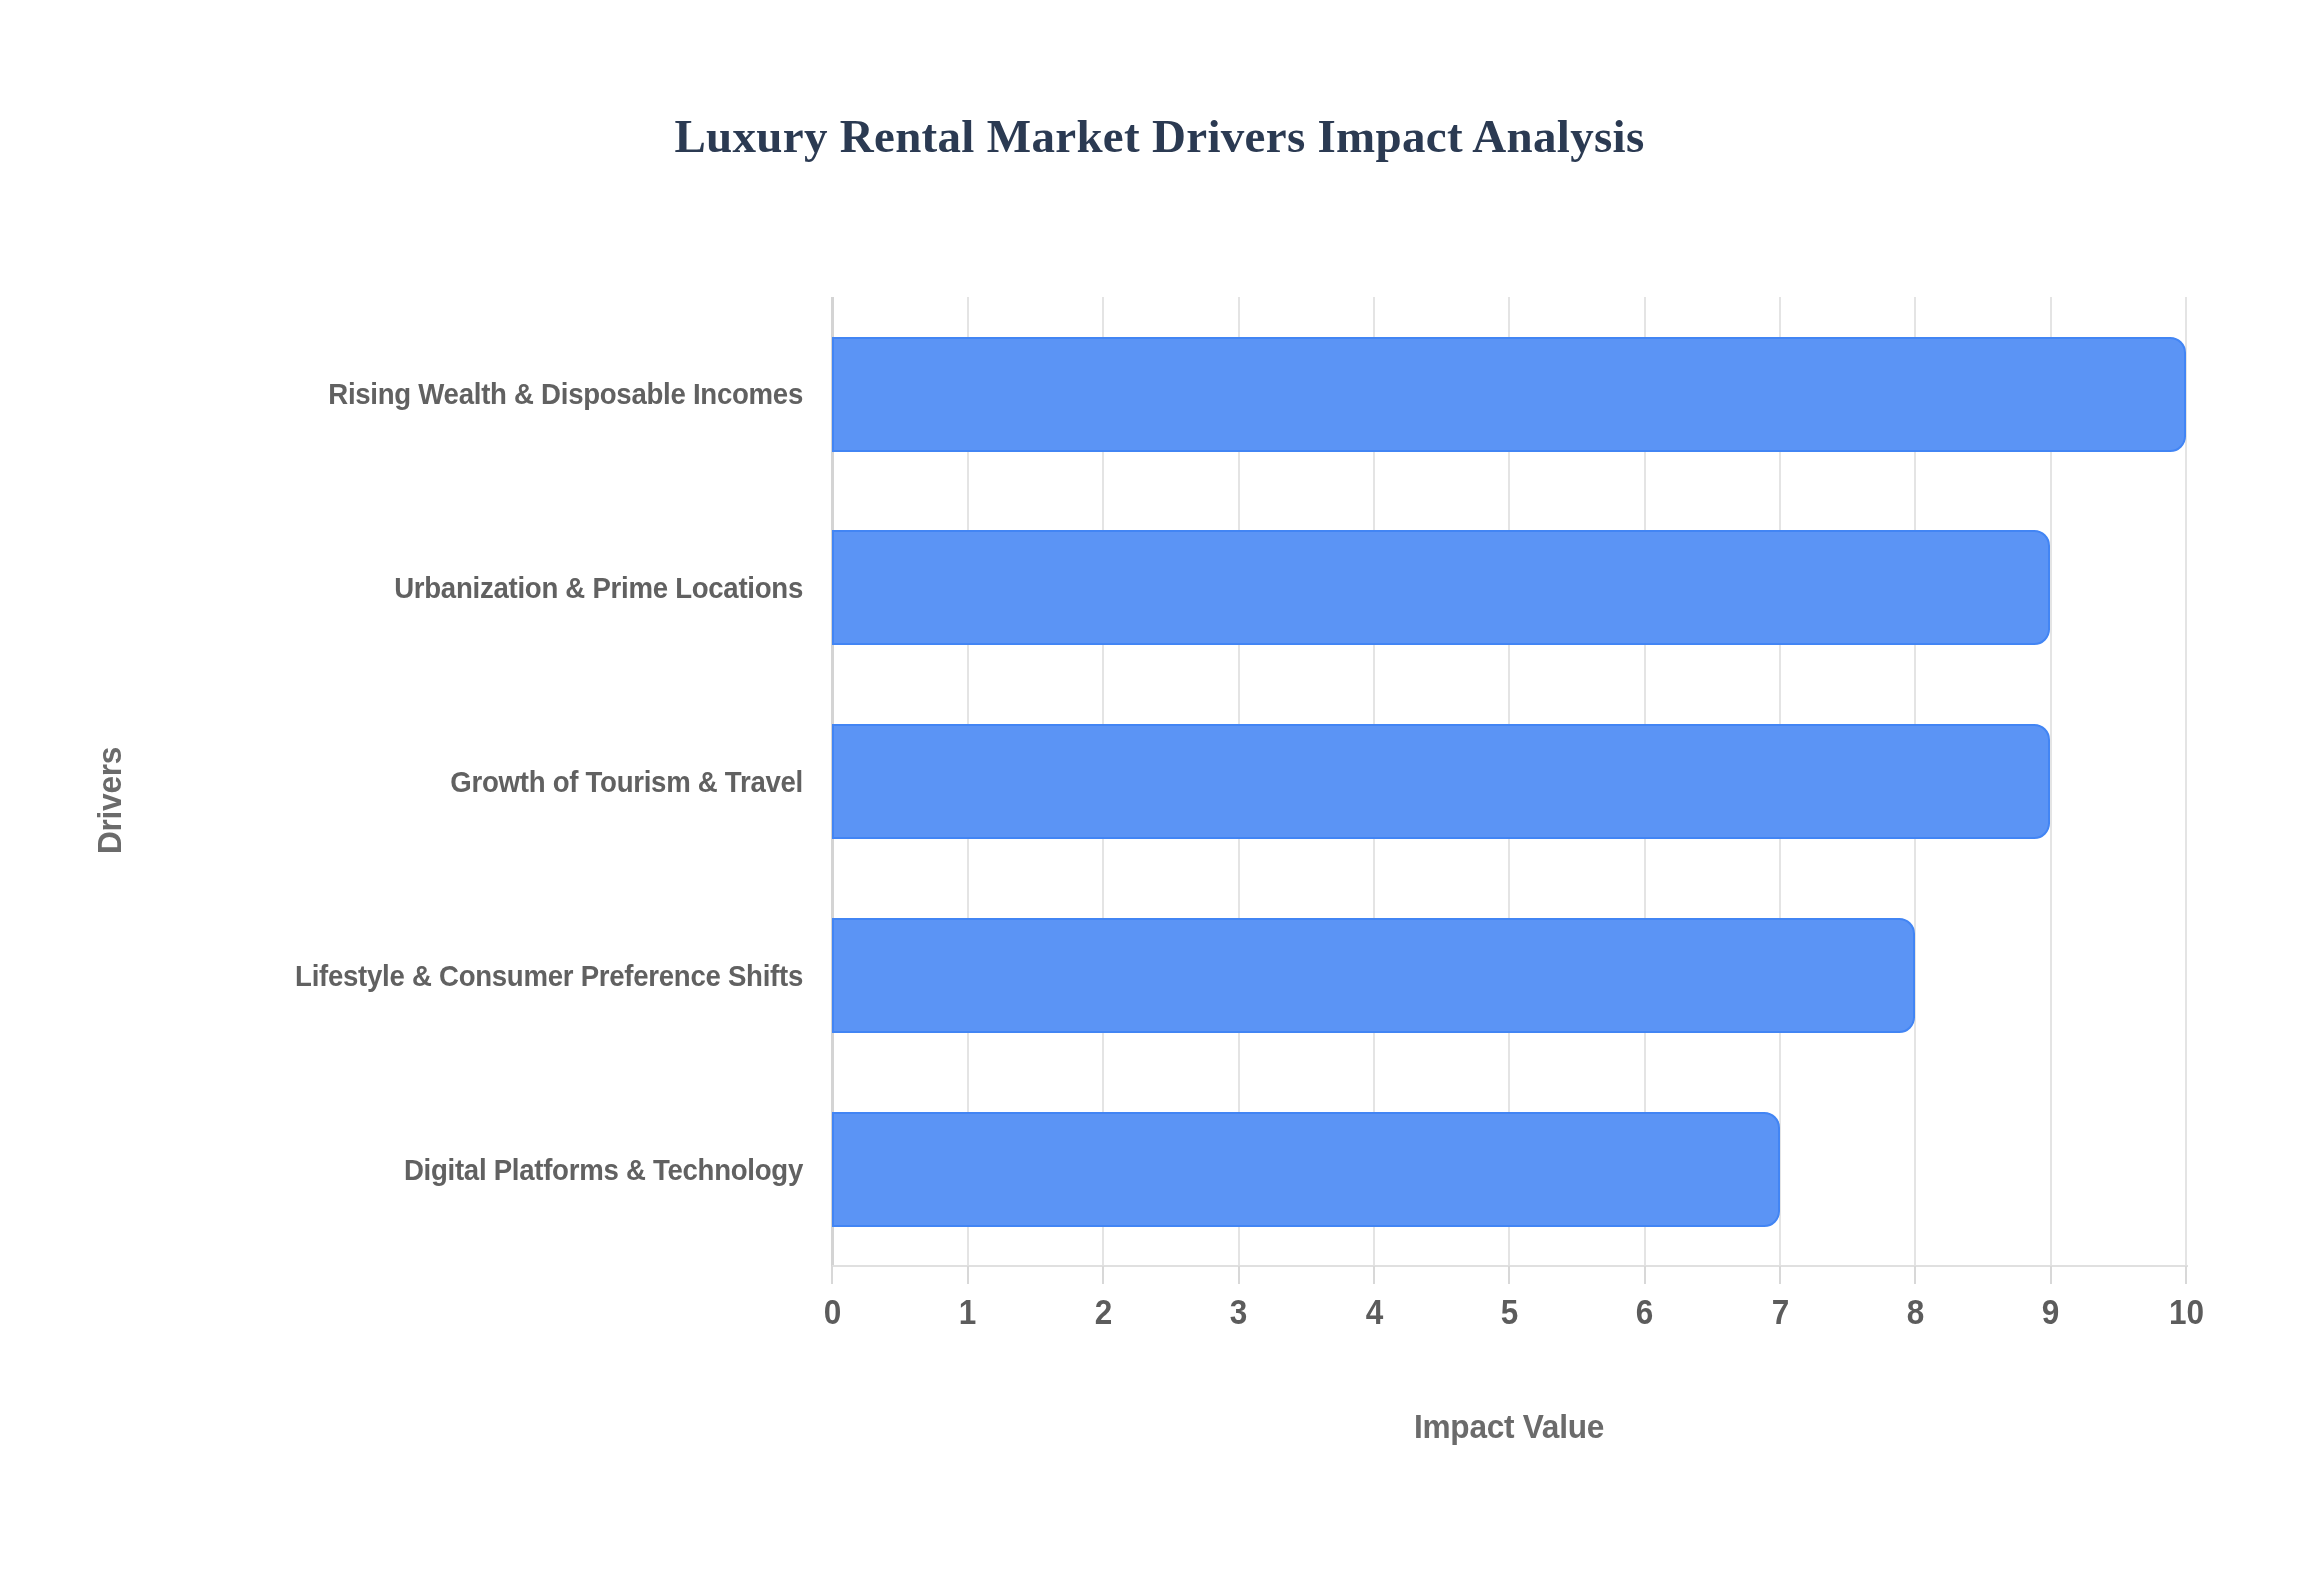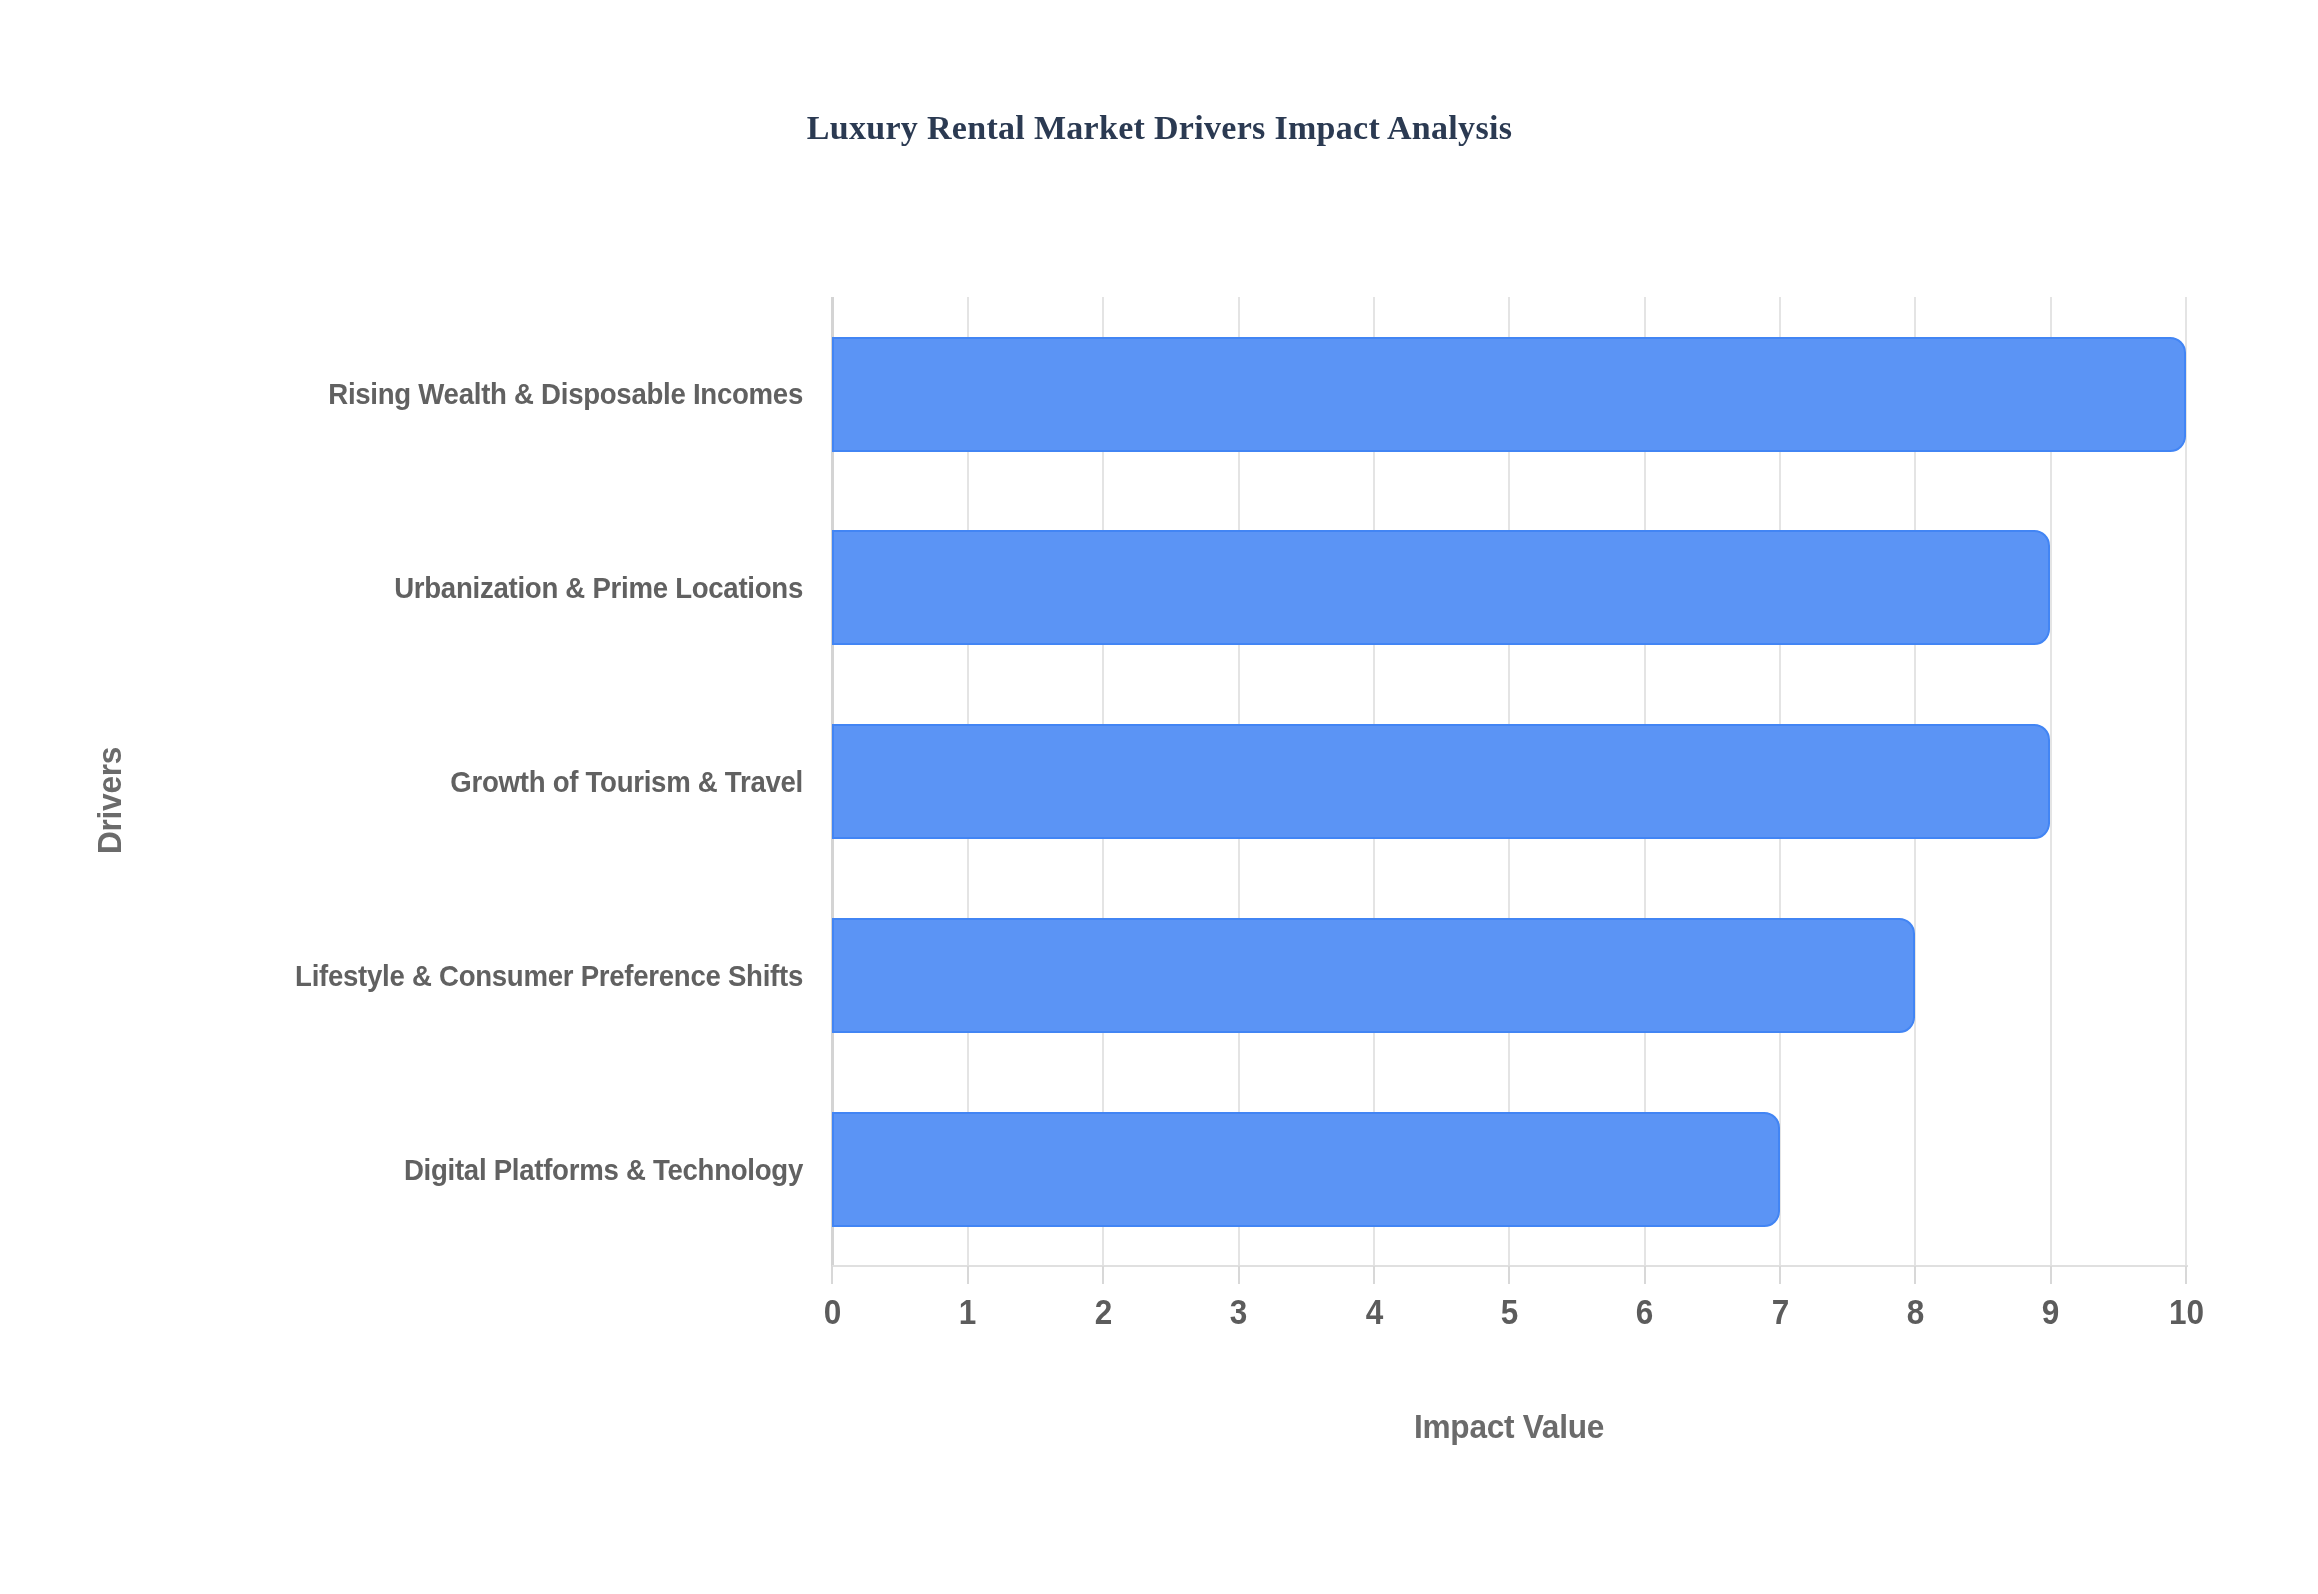--- a/index.html
+++ b/index.html
@@ -26,21 +26,21 @@
 
   
   #chart-title {
     position: absolute;
     left: 0;
     top: 109px;
     width: 2319px;
     text-align: center;
     font-family: "Liberation Serif", "DejaVu Serif", serif;
     font-weight: bold;
-    font-size: 34px;
+    font-size: 47px;
     letter-spacing: 0.3px;
     color: #2b3a52;
     white-space: nowrap;
   }
 
   
   
   #plot-area {
     position: absolute;
     left: 832px;

